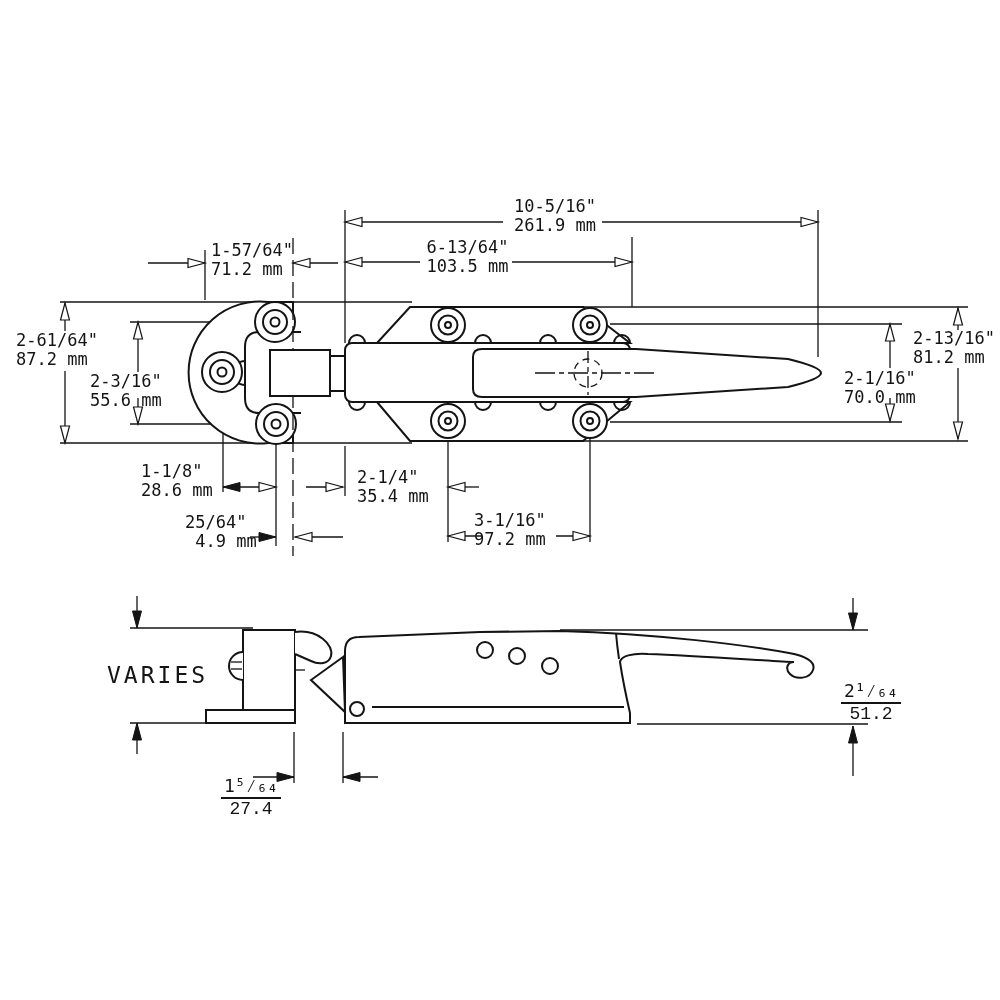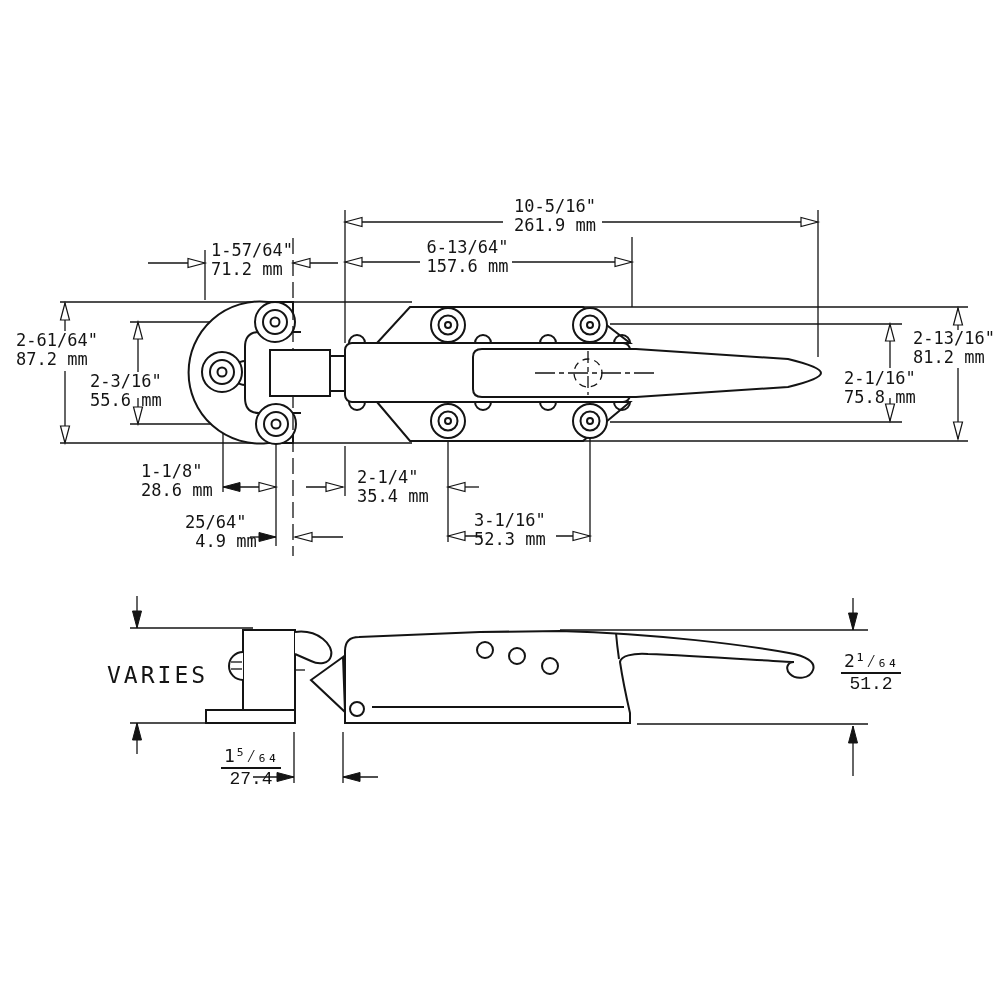--- a/index.html
+++ b/index.html
@@ -3,21 +3,21 @@
 <meta charset="utf-8">
 <style>
   html,body{margin:0;padding:0;background:#fff;}
   .stage{position:relative;width:1000px;height:1000px;background:#ffffff;overflow:hidden;
          font-family:"DejaVu Sans Mono","Liberation Mono",monospace;color:#141414;}
   svg{position:absolute;left:0;top:0;}
   .dim{position:absolute;font-size:17px;line-height:18.5px;white-space:pre;color:#141414;}
   .ctr{text-align:center;}
   .varies{letter-spacing:3px;font-size:23px;}
   .frac{position:absolute;font-size:18px;line-height:20px;text-align:center;color:#141414;}
-  .ftop{display:inline-block;border-bottom:2px solid #141414;padding:0 3px 1px 3px;}
+  .ftop{display:inline-block;border-bottom:2px solid #141414;padding:0 3px 1px 3px;margin-top:30px;}
   .fbot{display:block;font-family:Liberation Mono, monospace;}
   .g2{fill:none;stroke:#141414;stroke-width:2;}
   .gw{fill:#ffffff;stroke:#141414;stroke-width:2;}
   .g1{fill:none;stroke:#141414;stroke-width:1.3;}
   .ao{fill:#ffffff;stroke:#141414;stroke-width:1.2;}
   .af{fill:#141414;stroke:#141414;stroke-width:1;}
 </style>
 </head>
 <body>
 
@@ -232,39 +232,39 @@
       <path class="af" d="M853,630 l-4.5,-17 h9 z"></path>
           <path class="af" d="M853,726 l-4.5,17 h9 z"></path>
       <path class="af" d="M294,777 l-17,-4.5 v9 z"></path>
           <path class="af" d="M343,777 l17,-4.5 v9 z"></path>
     </g>
   </g>
 </svg>
 
   <div class="dim ctr" style="left:455px;top:197px;width:200px;"><span>10-5/16"</span><br><span>261.9 mm</span></div>
 
-  <div class="dim ctr" style="left:385px;top:238px;width:165px;"><span>6-13/64"</span><br><span>157.6 mm</span></div>
+  <div class="dim ctr" style="left:385px;top:238px;width:165px;"><span>6-13/64"</span><br><span>103.5 mm</span></div>
 
   <div class="dim" style="left:211px;top:241px;"><span>1-57/64"</span><br><span>71.2 mm</span></div>
 
   <div class="dim" style="left:16px;top:331px;"><span>2-61/64"</span><br><span>87.2 mm</span></div>
 
   <div class="dim" style="left:90px;top:372px;"><span>2-3/16"</span><br><span>55.6 mm</span></div>
 
   <div class="dim" style="left:913px;top:329px;"><span>2-13/16"</span><br><span>81.2 mm</span></div>
 
-  <div class="dim" style="left:844px;top:369px;"><span>2-1/16"</span><br><span>75.8 mm</span></div>
+  <div class="dim" style="left:844px;top:369px;"><span>2-1/16"</span><br><span>70.0 mm</span></div>
 
   <div class="dim" style="left:141px;top:462px;"><span>1-1/8"</span><br><span>28.6 mm</span></div>
 
   <div class="dim" style="left:185px;top:513px;"><span>25/64"</span><br> <span>4.9 mm</span></div>
 
   <div class="dim" style="left:357px;top:468px;"><span>2-1/4"</span><br><span>35.4 mm</span></div>
 
-  <div class="dim" style="left:474px;top:511px;"><span>3-1/16"</span><br><span>52.3 mm</span></div>
+  <div class="dim" style="left:474px;top:511px;"><span>3-1/16"</span><br><span>97.2 mm</span></div>
 
   <div class="dim varies" style="left:107px;top:666px;"><span>VARIES</span></div>
 
   <div class="frac" style="left:221px;top:746px;width:60px;text-align:center;"><span class="ftop">1⁵⁄₆₄</span><span class="fbot">27.4</span></div>
 
   <div class="frac" style="left:841px;top:651px;width:60px;"><span class="ftop">2¹⁄₆₄</span><span class="fbot">51.2</span></div>
 
 </div>
 
 </body></html>

